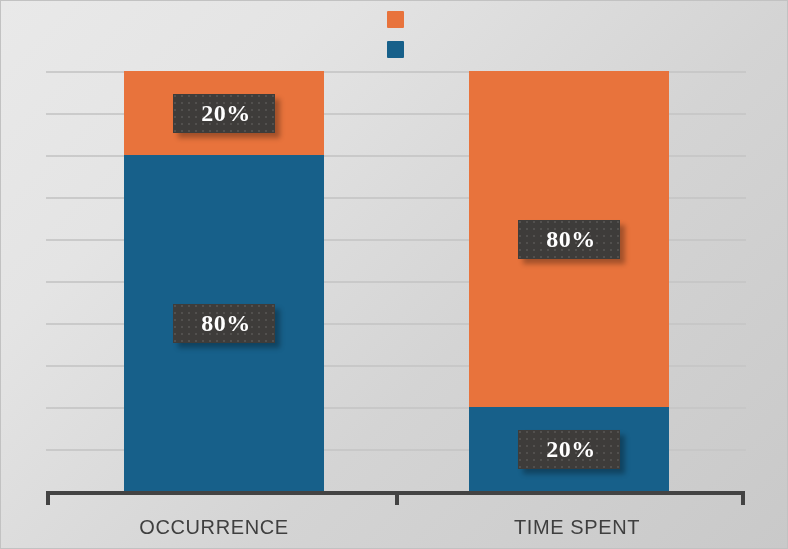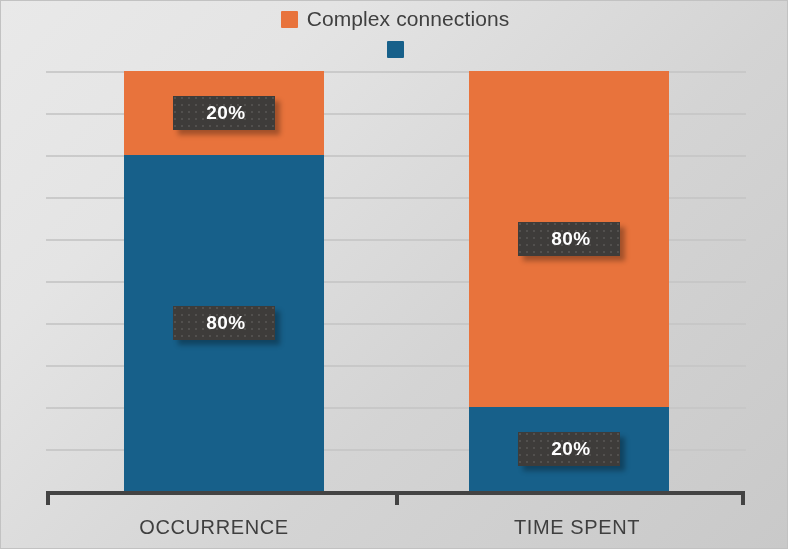--- a/index.html
+++ b/index.html
@@ -103,25 +103,26 @@
     display: inline-flex;
     align-items: center;
     justify-content: center;
     min-width: 72px;
     padding: 7px 13px 8px 17px;
     background-color: #3e3c3a;
     background-image:
       radial-gradient(circle at 2px 2px, rgba(255,255,255,0.10) 1px, transparent 1.4px);
     background-size: 7px 7px;
     color: #ffffff;
-    font-size: 19px;
+    font-size: 24px;
     font-weight: bold;
     letter-spacing: 0.5px;
     line-height: 1;
     box-shadow: 5px 5px 5px rgba(0,0,0,0.30);
+    font-family: Liberation Serif, serif;
   }
 
   
   #axis-line {
     position: absolute;
     left: 45px;
     top: 490px;
     width: 699px;
     height: 4px;
     background: #434343;
@@ -157,21 +158,20 @@
   }
 </style>
 </head>
 <body>
 
 <div id="chart-root">
 
   <div id="legend">
     <div class="legend-item">
       <span class="legend-swatch" style="background:#e8733c;"></span>
-      <span class="legend-label">Complex connections</span>
     </div>
     <div class="legend-item">
       <span class="legend-swatch" style="background:#17608a;"></span>
     </div>
   </div>
 
   <div id="plot">
 
     <div class="gridline" style="top:0px;"></div>
     <div class="gridline" style="top:42px;"></div>

